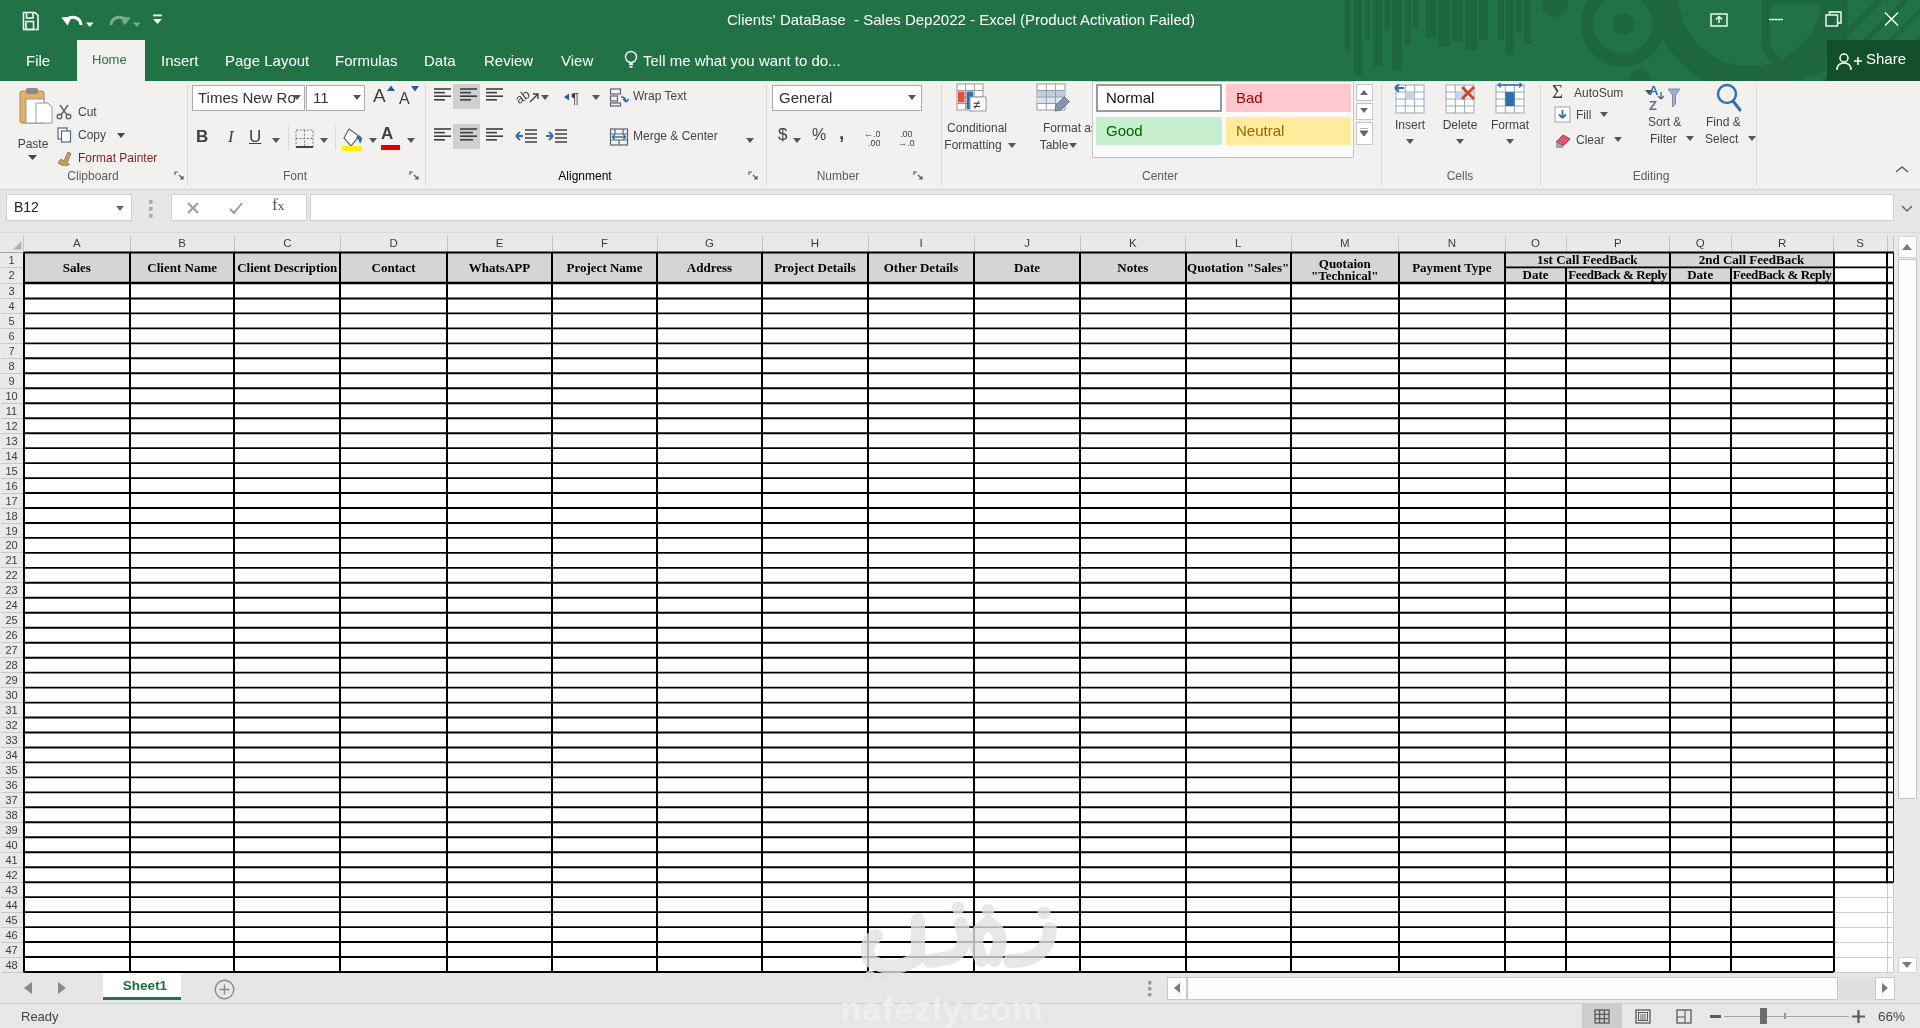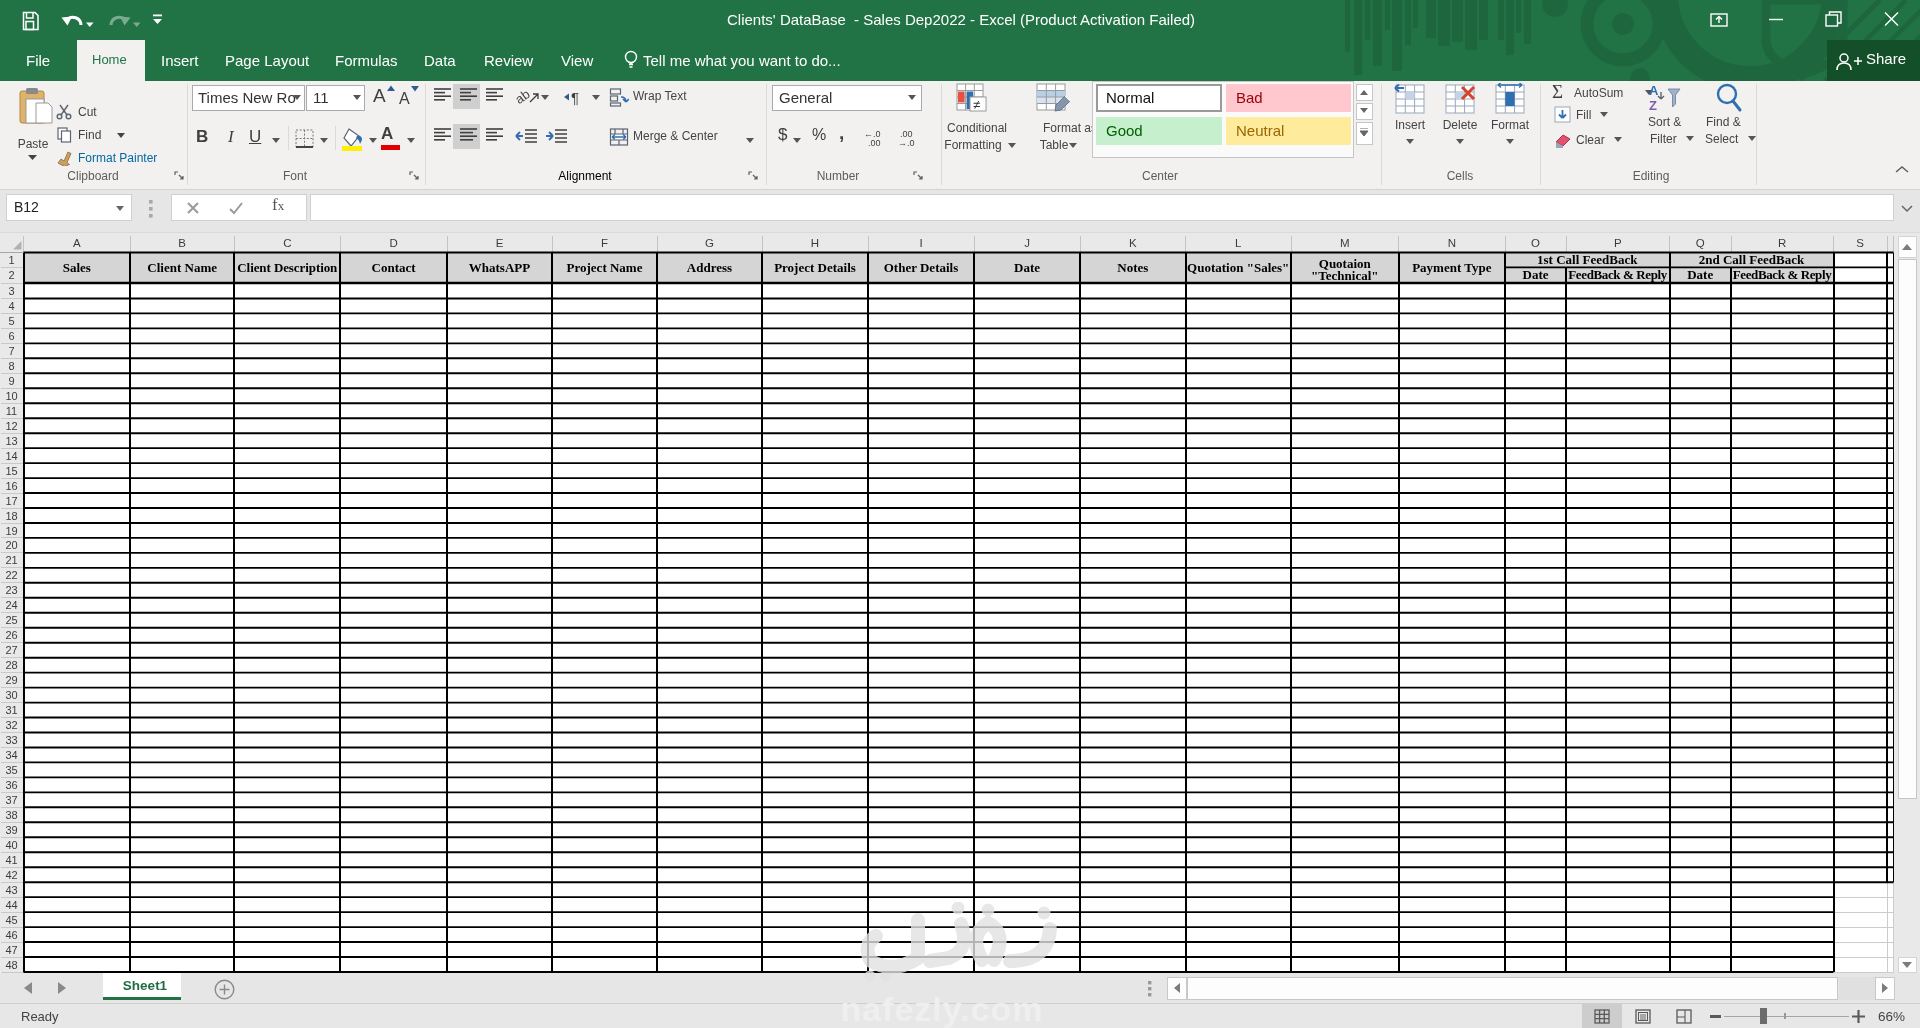--- a/index.html
+++ b/index.html
@@ -164,28 +164,28 @@
         <circle cx="12.5" cy="13.5" r="2.3"></circle>
       </g>
 </svg>
 <div class="tx" style="left:78px;top:24px;font-size:12px;color:#444">Cut</div>
 <svg class="ab" style="left:56px;top:45px" width="17" height="17">
  <g fill="#fff" stroke="#5a6472" stroke-width="1.2">
         <rect x="2" y="2" width="9" height="11"></rect>
         <rect x="5.5" y="5" width="9" height="11"></rect>
       </g>
 </svg>
-<div class="tx" style="left:78px;top:47px;font-size:12px;color:#444">Find</div>
+<div class="tx" style="left:78px;top:47px;font-size:12px;color:#444">Copy</div>
 <svg class="ab" style="left:117px;top:52px" width="9" height="6">
       <path d="M0,0 h8 l-4,5 Z" fill="#444"></path>
     </svg>
 <svg class="ab" style="left:56px;top:68px" width="17" height="17">
  <path d="M2,14 l3,-4 l3,2 l4,-9 l3,1.5 l-4,9 l2.5,2 l-5,2 Z" fill="#c9a063" stroke="#8a6a33" stroke-width="0.8"></path>
 </svg>
-<div class="tx" style="left:78px;top:70px;font-size:12px;color:#0369a1">Format Painter</div>
+<div class="tx" style="left:78px;top:70px;font-size:12px;color:#7f1d1d">Format Painter</div>
 
 <div class="ab" style="left:192px;top:4px;width:113px;height:26px;background:#fff;border:1px solid #ababab"></div>
 <div class="tx" style="left:198px;top:8px;font-size:15px;color:#333">Times New Ro</div>
 <svg class="ab" style="left:293px;top:14px" width="9" height="6">
       <path d="M0,0 h8 l-4,5 Z" fill="#555"></path>
     </svg>
 <div class="ab" style="left:306px;top:4px;width:59px;height:26px;background:#fff;border:1px solid #ababab"></div>
 <div class="tx" style="left:313px;top:8px;font-size:15px;color:#333">11</div>
 <svg class="ab" style="left:353px;top:14px" width="9" height="6">
       <path d="M0,0 h8 l-4,5 Z" fill="#555"></path>

